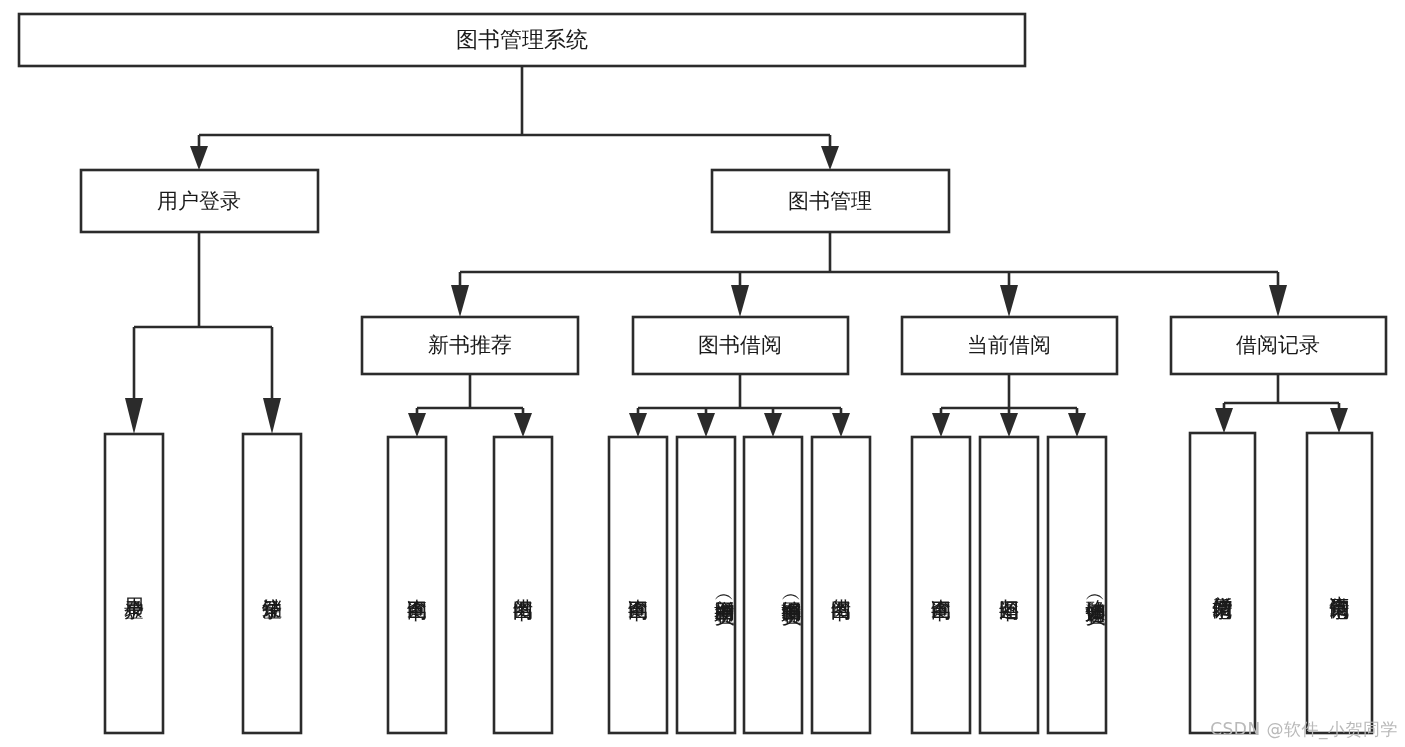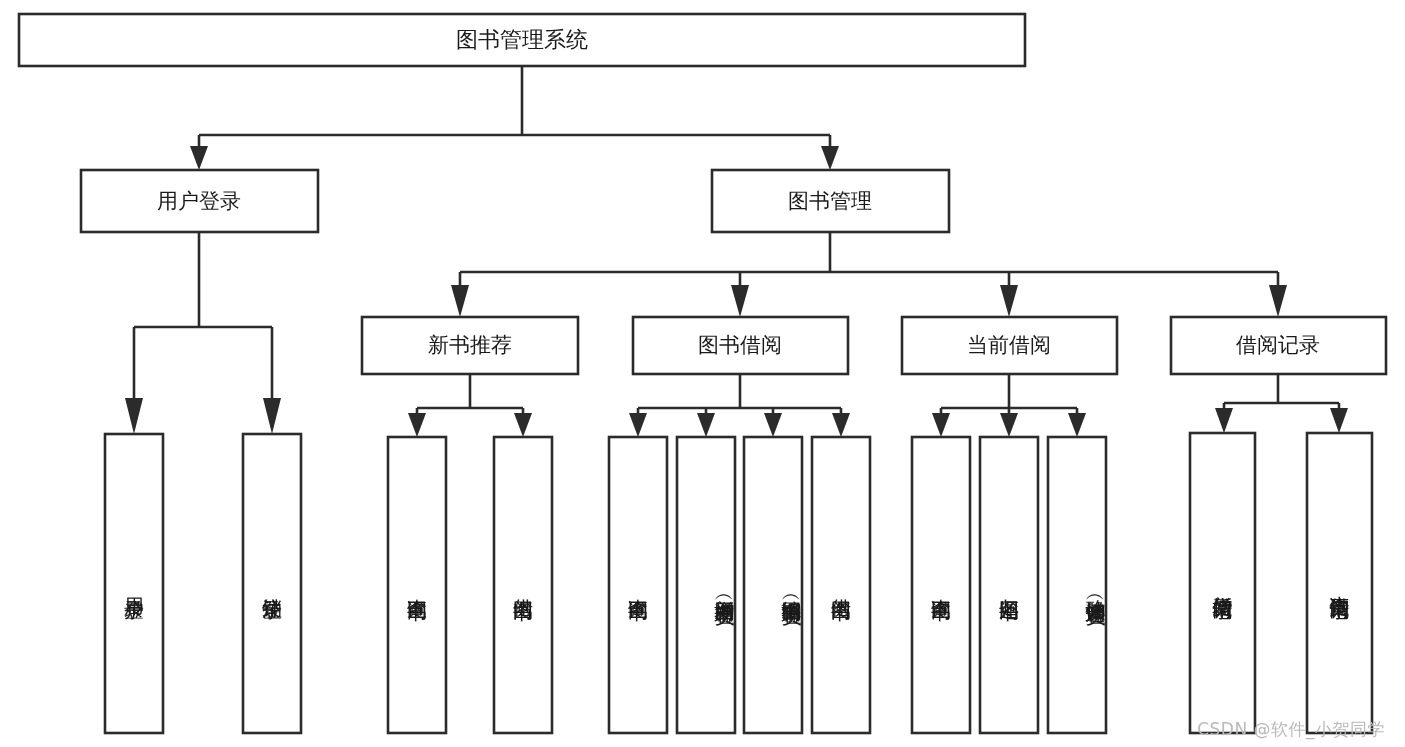--- a/index.html
+++ b/index.html
@@ -68,21 +68,21 @@
     text-orientation: upright;
     white-space: nowrap;
     letter-spacing: 1px;
     display: flex;
     align-items: center;
     justify-content: center;
     pointer-events: none;
   }
   .watermark {
     position: absolute;
-    right: 20px;
+    right: 7px;
     bottom: 6px;
     font-family: "DejaVu Sans", "Liberation Sans", sans-serif;
     font-size: 17px;
     color: #b9b9b9;
     white-space: nowrap;
     letter-spacing: 0.5px;
   }
 </style>
 </head>
 <body>

